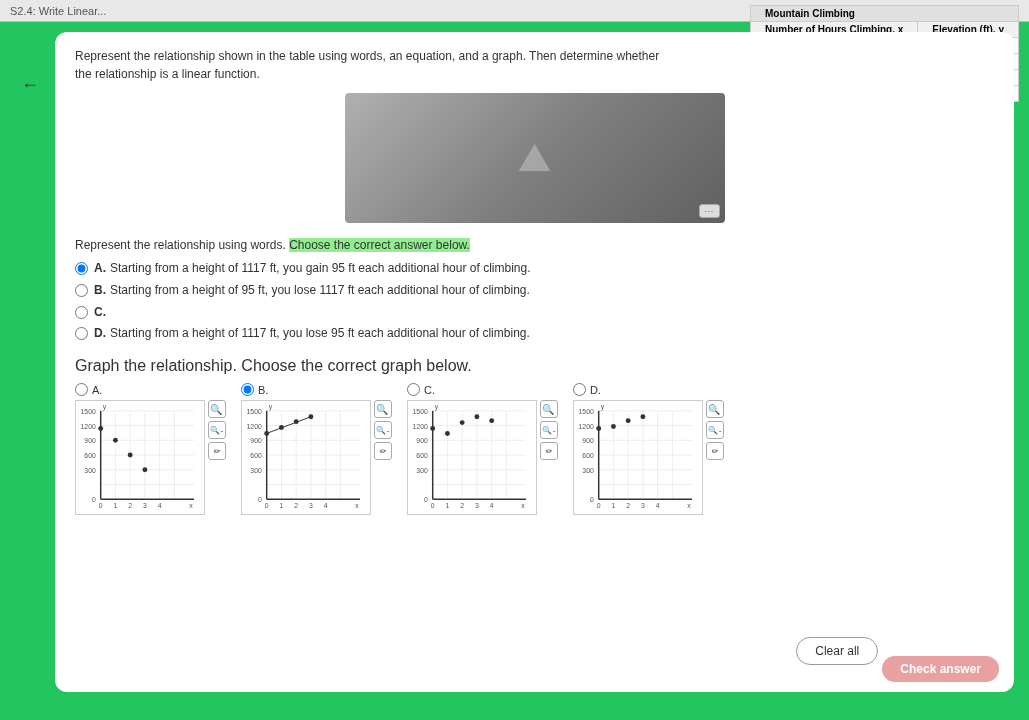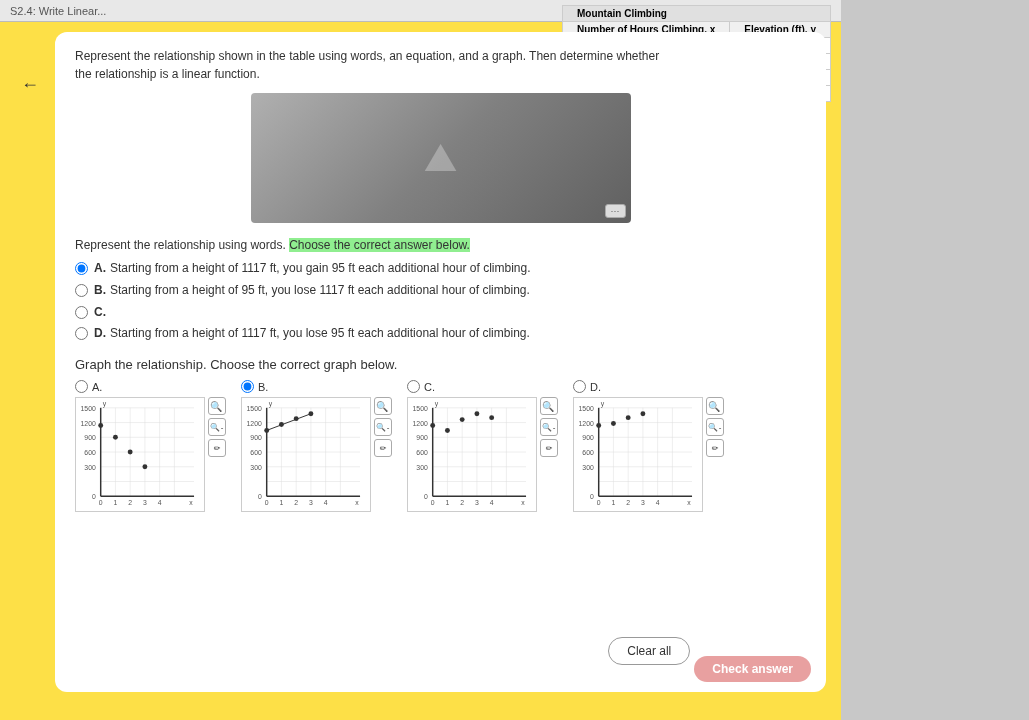--- a/index.html
+++ b/index.html
@@ -5,23 +5,23 @@
     * { box-sizing: border-box; margin: 0; padding: 0; }
     body {
       font-family: Arial, sans-serif;
       background: #c8c8c8;
       width: 1029px;
       min-height: 720px;
       overflow: hidden;
       position: relative;
     }
     .page-container {
-      width: 841px;
+      width: 1029px;
       min-height: 720px;
-      background: #fde047;
+      background: #22c55e;
       position: relative;
     }
     .top-bar {
       background: #e8e8e8;
       height: 22px;
       display: flex;
       align-items: center;
       padding: 0 10px;
       font-size: 11px;
       color: #555;
@@ -125,21 +125,21 @@
       font-size: 13px;
       color: #333;
       margin-bottom: 3px;
     }
     .equation-key {
       color: #1a1aff;
       font-weight: bold;
       text-decoration: underline;
     }
     .graph-section p {
-      font-size: 13px;
+      font-size: 16px;
       color: #333;
       margin-bottom: 8px;
     }
     .graphs-row {
       display: flex;
       gap: 15px;
       align-items: flex-start;
     }
     .graph-option {
       display: flex;

